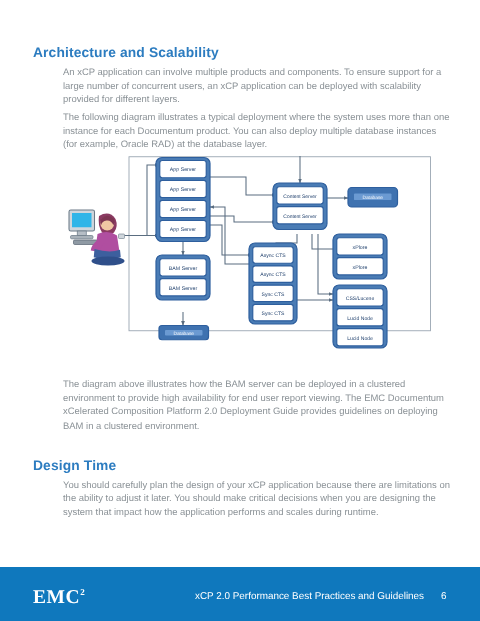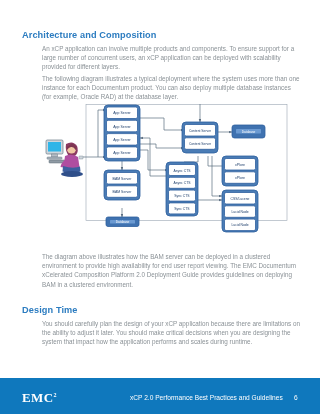--- a/index.html
+++ b/index.html
@@ -89,21 +89,21 @@
     top: 394px;
     color: #ffffff;
     font-size: 6.6px;
   }
 </style>
 </head>
 <body>
 
 <div class="page">
 
-  <div class="section-heading" style="top:30px;">Architecture and Composition</div>
+  <div class="section-heading" style="top:30px;">Architecture and Scalability</div>
 
   <div class="body-para" style="top:44px;">An xCP application can involve multiple products and components. To ensure support for a large number of concurrent users, an xCP application can be deployed with scalability provided for different layers.</div>
 
   <div class="body-para" style="top:74px;">The following diagram illustrates a typical deployment where the system uses more than one instance for each Documentum product. You can also deploy multiple database instances (for example, Oracle RAD) at the database layer.</div>
 
   <div id="diagram">
     <svg width="252" height="140" viewBox="0 0 252 140" xmlns="http://www.w3.org/2000/svg">
       <defs>
         <marker id="arrow" markerWidth="5" markerHeight="5" refX="4.2" refY="1.8" orient="auto" markerUnits="strokeWidth">
           <path d="M0,0 L4.4,1.8 L0,3.6 z" fill="#5a6d80"></path>

